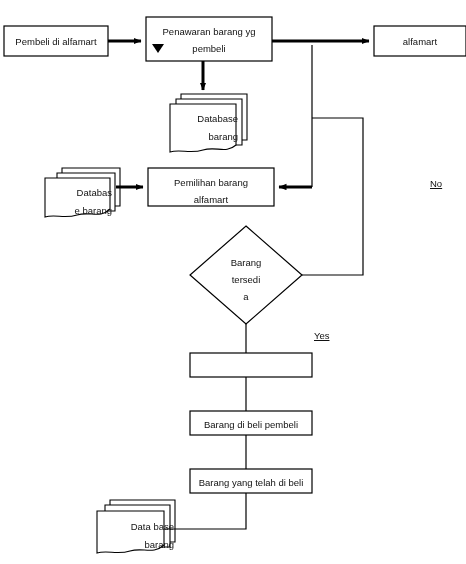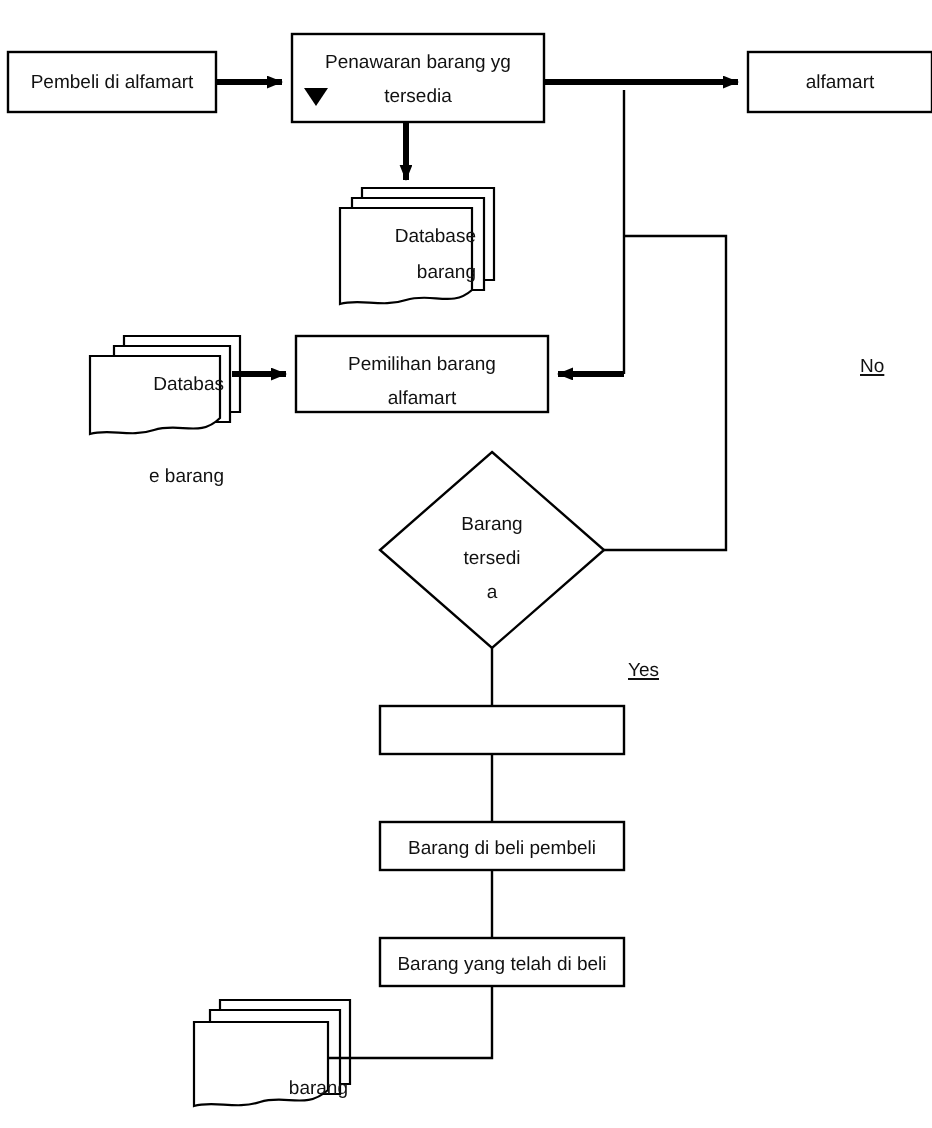--- a/index.html
+++ b/index.html
@@ -91,41 +91,42 @@
 
     <path class="thin-line" d="M246,435 L246,469"></path>
 
     <path class="thin-line" d="M246,493 L246,529 L164,529"></path>
 
   </svg>
 
   <div class="node-text" style="left:4px; top:34px; width:104px;">Pembeli di alfamart</div>
 
   <div class="node-text" style="left:146px; top:24px; width:126px;">Penawaran barang  yg</div>
-  <div class="node-text" style="left:146px; top:41px; width:126px;">tersedia</div>
+  <div class="node-text" style="left:146px; top:41px; width:126px;">pembeli</div>
 
   <div class="node-text" style="left:374px; top:34px; width:92px;">alfamart</div>
 
   <div class="doc-text" style="left:178px; top:110px; width:60px;">Database</div>
   <div class="doc-text" style="left:178px; top:128px; width:60px;">barang</div>
 
   <div class="doc-text" style="left:52px; top:184px; width:60px;">Databas</div>
-  <div class="doc-text" style="left:52px; top:202px; width:60px;margin-top:28px;">e barang</div>
+  <div class="doc-text" style="left:52px; top:202px; width:60px;">e barang</div>
 
   <div class="node-text" style="left:148px; top:175px; width:126px;">Pemilihan barang</div>
   <div class="node-text" style="left:148px; top:192px; width:126px;">alfamart</div>
 
   <div class="node-text" style="left:206px; top:255px; width:80px;">Barang</div>
   <div class="node-text" style="left:206px; top:272px; width:80px;">tersedi</div>
   <div class="node-text" style="left:206px; top:289px; width:80px;">a</div>
 
 
   <div class="node-text" style="left:190px; top:417px; width:122px;">Barang di beli pembeli</div>
 
   <div class="node-text" style="left:190px; top:475px; width:122px;">Barang yang telah di beli</div>
 
+  <div class="doc-text" style="left:104px; top:518px; width:70px;">Data base</div>
   <div class="doc-text" style="left:104px; top:536px; width:70px;">barang</div>
 
   <div class="edge-label" style="left:430px; top:178px;">No</div>
 
   <div class="edge-label" style="left:314px; top:330px;">Yes</div>
 
 </div>
 
 </body></html>

